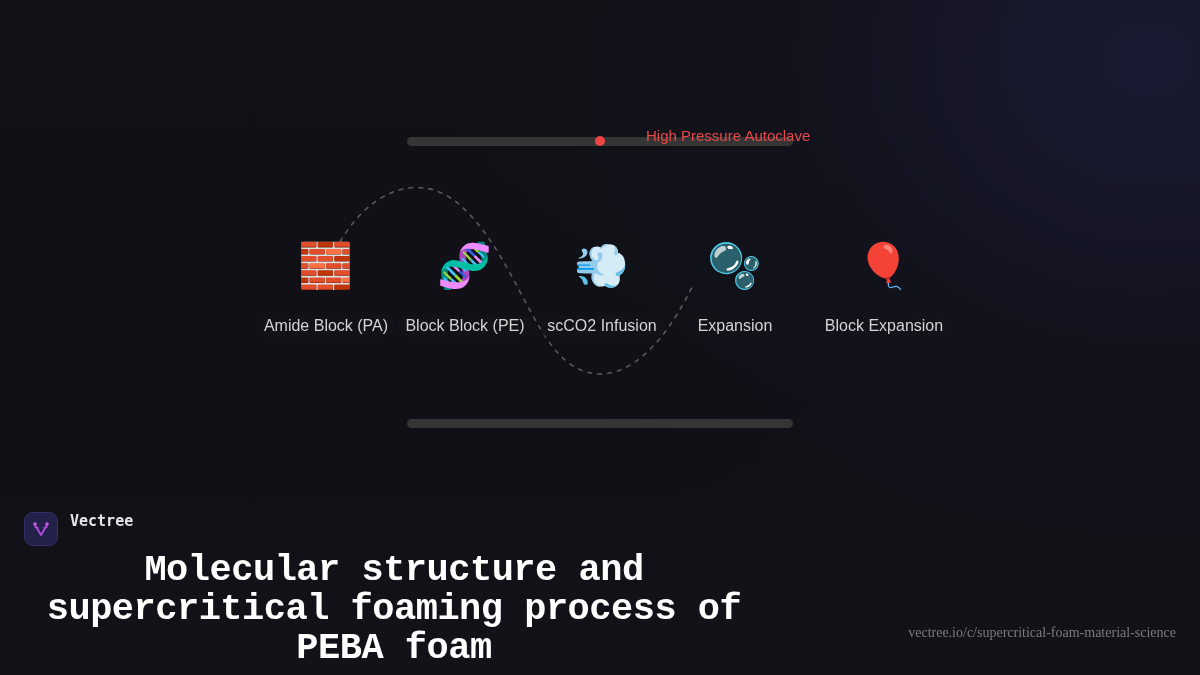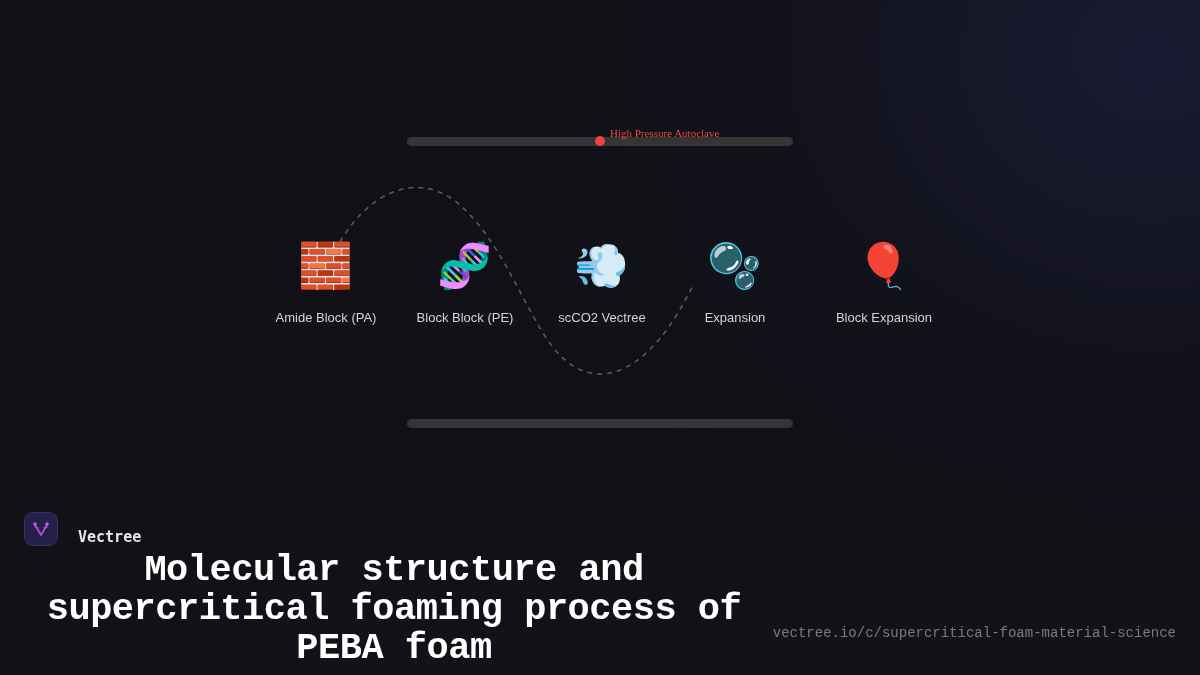--- a/index.html
+++ b/index.html
@@ -26,26 +26,25 @@
       position: absolute;
       left: 595px;
       top: 136px;
       width: 10px;
       height: 10px;
       border-radius: 50%;
       background: #f04444;
     }
     .marker-label {
       position: absolute;
-      left: 610px;
+      left: 646px;
       top: 127px;
-      font-size: 11px;
+      font-size: 15px;
       color: #e94848;
       white-space: nowrap;
-      font-family: Liberation Serif, serif;
     }
     svg.curve {
       position: absolute;
       left: 0; top: 0;
       width: 1200px; height: 675px;
       pointer-events: none;
     }
     .node {
       position: absolute;
       top: 240px;
@@ -55,35 +54,35 @@
       width: 140px;
       transform: translateX(-50%);
     }
     .node .icon {
       font-size: 44px;
       line-height: 52px;
       height: 52px;
       font-family: "DejaVu Sans", sans-serif;
     }
     .node .label {
-      margin-top: 16px;
-      font-size: 13px;
+      margin-top: 23px;
+      font-size: 16px;
       color: #d4d4d4;
       padding: 2px 6px;
       border-radius: 6px;
       background: rgba(20,20,26,0.6);
       white-space: nowrap;
     }
     .brand {
       position: absolute;
       left: 24px;
       top: 512px;
       display: flex;
-      align-items: flex-end;
-      gap: 20px;
+      align-items: flex-start;
+      gap: 12px;
     }
     .logo {
       width: 34px;
       height: 34px;
       border-radius: 9px;
       background: #23204a;
       border: 1px solid #34306a;
       display: flex;
       align-items: center;
       justify-content: center;
@@ -104,21 +103,21 @@
       font-size: 37px;
       line-height: 39px;
       color: #ffffff;
       letter-spacing: -0.5px;
       text-align: center;
     }
     .url {
       position: absolute;
       right: 24px;
       top: 625px;
-      font-family: Liberation Mono, monospace;
+      font-family: Liberation Serif, serif;
       font-size: 14px;
       color: #7a7a80;
     }
   </style>
 </head>
 <body>
 
 <div class="bar top"></div>
 <div class="marker"></div>
 <div class="marker-label">High Pressure Autoclave</div>
@@ -131,21 +130,21 @@
 <div class="node" style="left:326px;">
   <div class="icon">🧱</div>
   <div class="label">Amide Block (PA)</div>
 </div>
 <div class="node" style="left:465px;">
   <div class="icon">🧬</div>
   <div class="label">Block Block (PE)</div>
 </div>
 <div class="node" style="left:602px;">
   <div class="icon">💨</div>
-  <div class="label">scCO2 Vectree</div>
+  <div class="label">scCO2 Infusion</div>
 </div>
 <div class="node" style="left:735px;">
   <div class="icon">🫧</div>
   <div class="label">Expansion</div>
 </div>
 <div class="node" style="left:884px;">
   <div class="icon">🎈</div>
   <div class="label">Block Expansion</div>
 </div>
 

